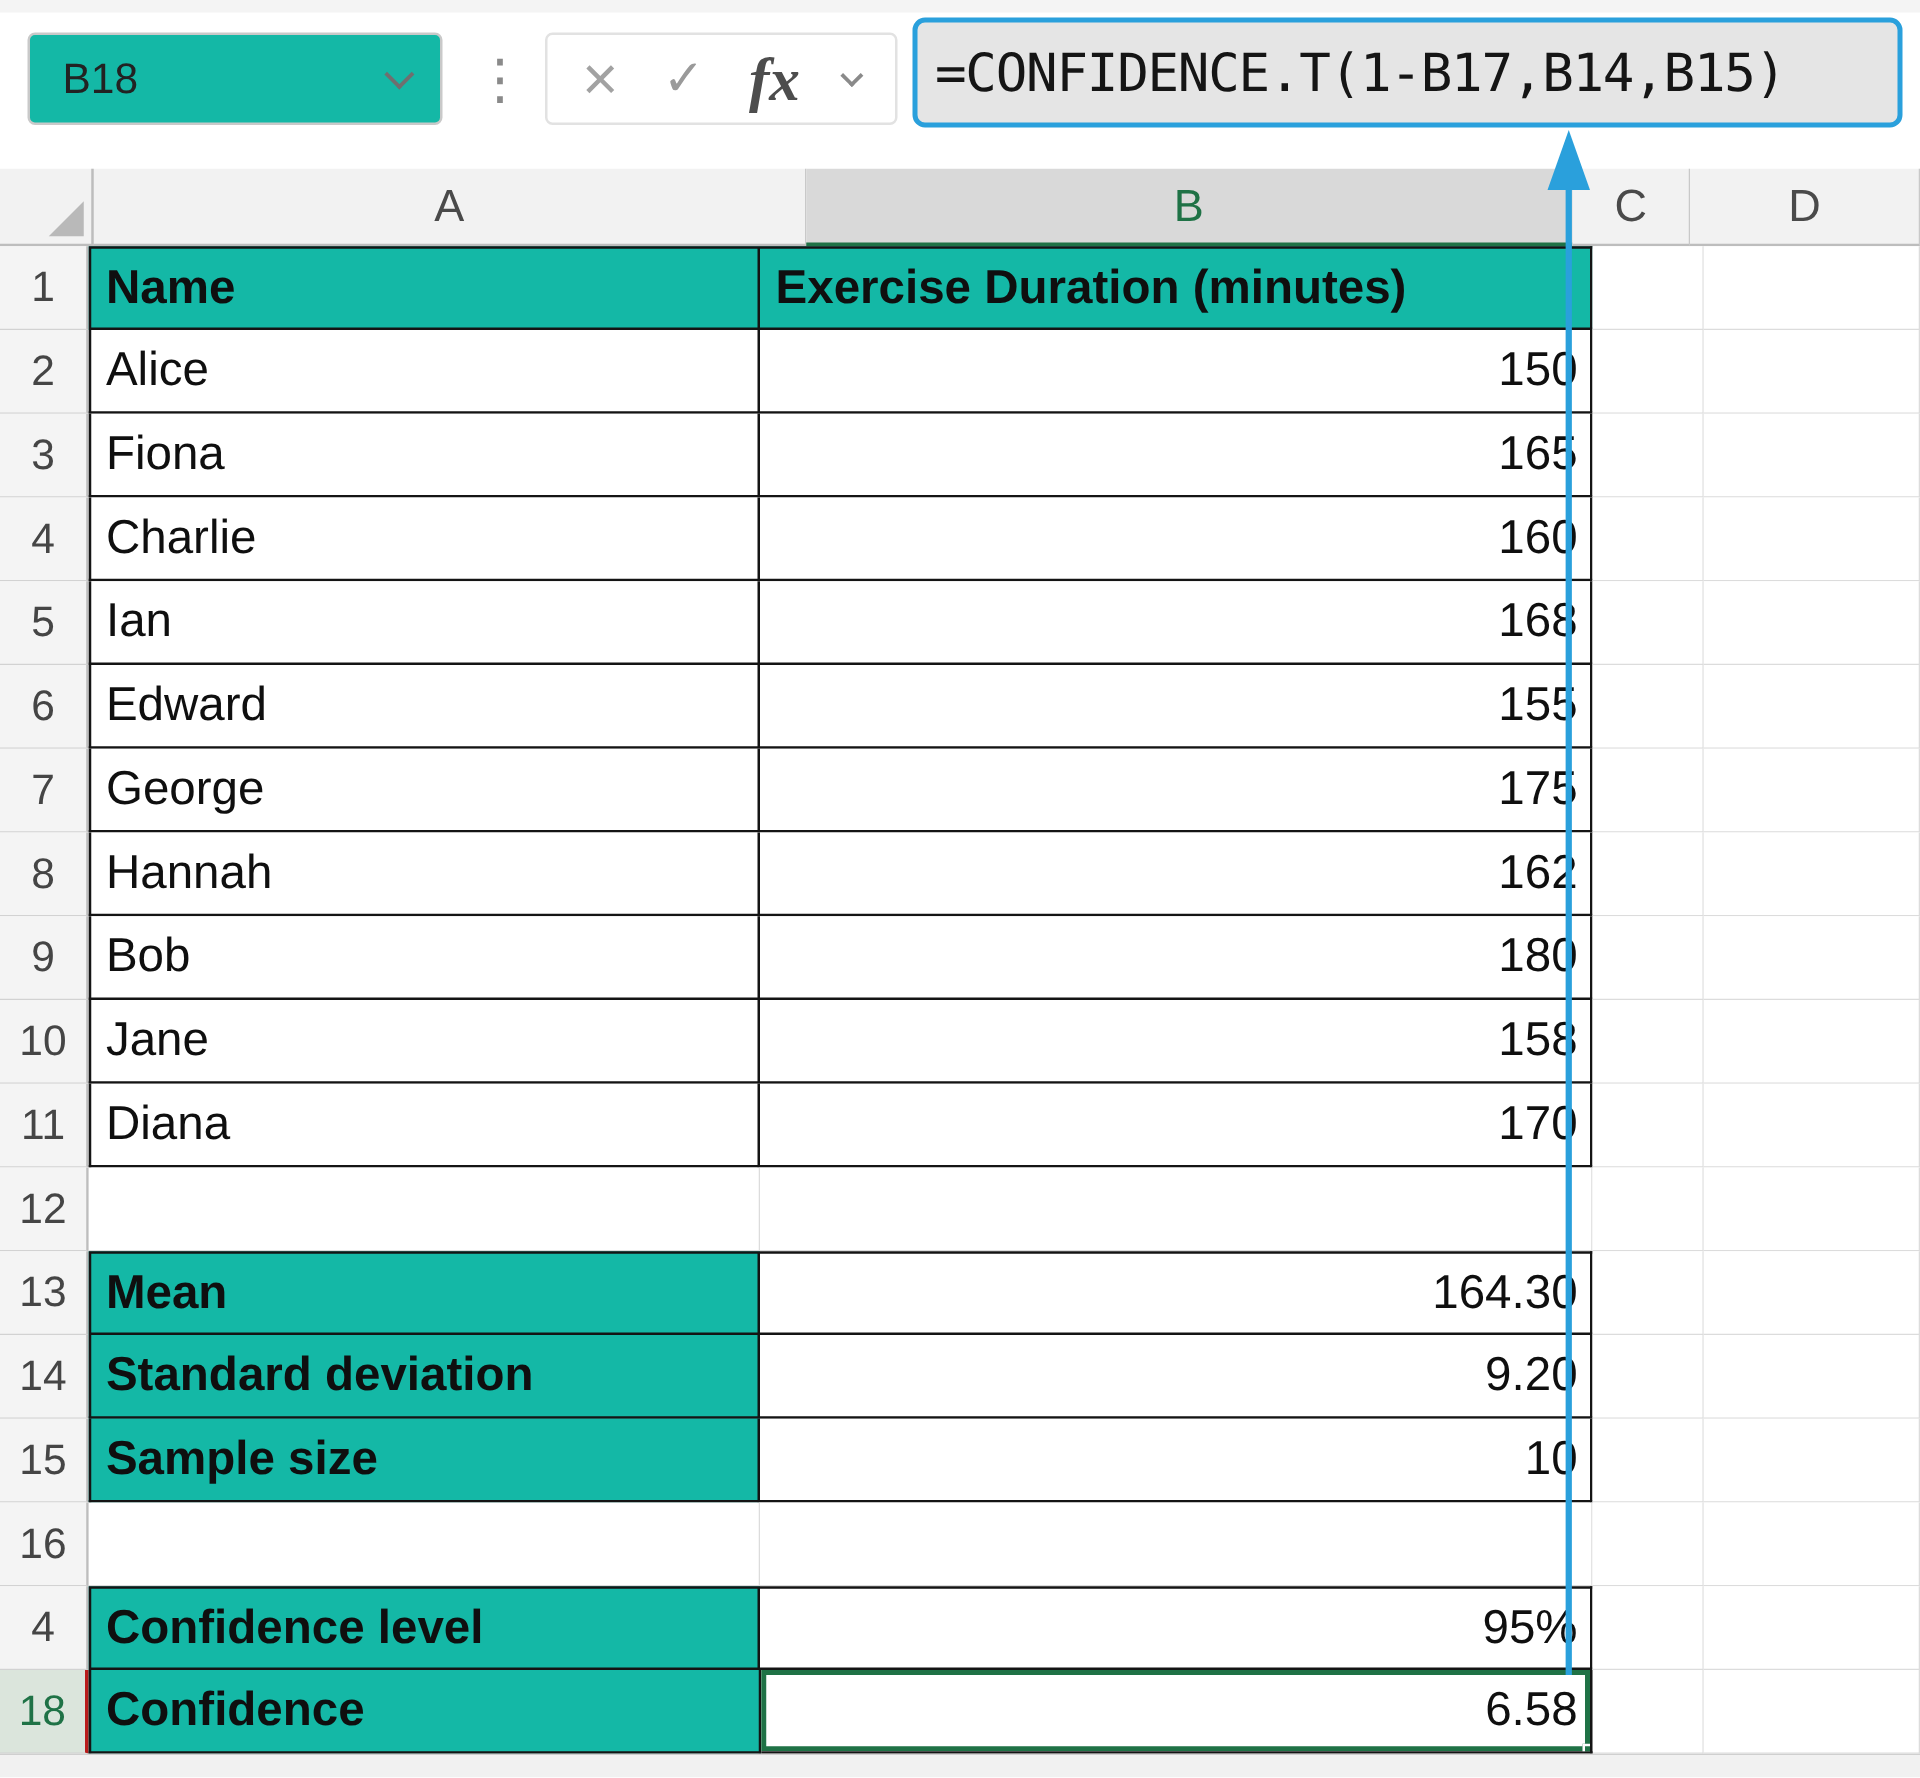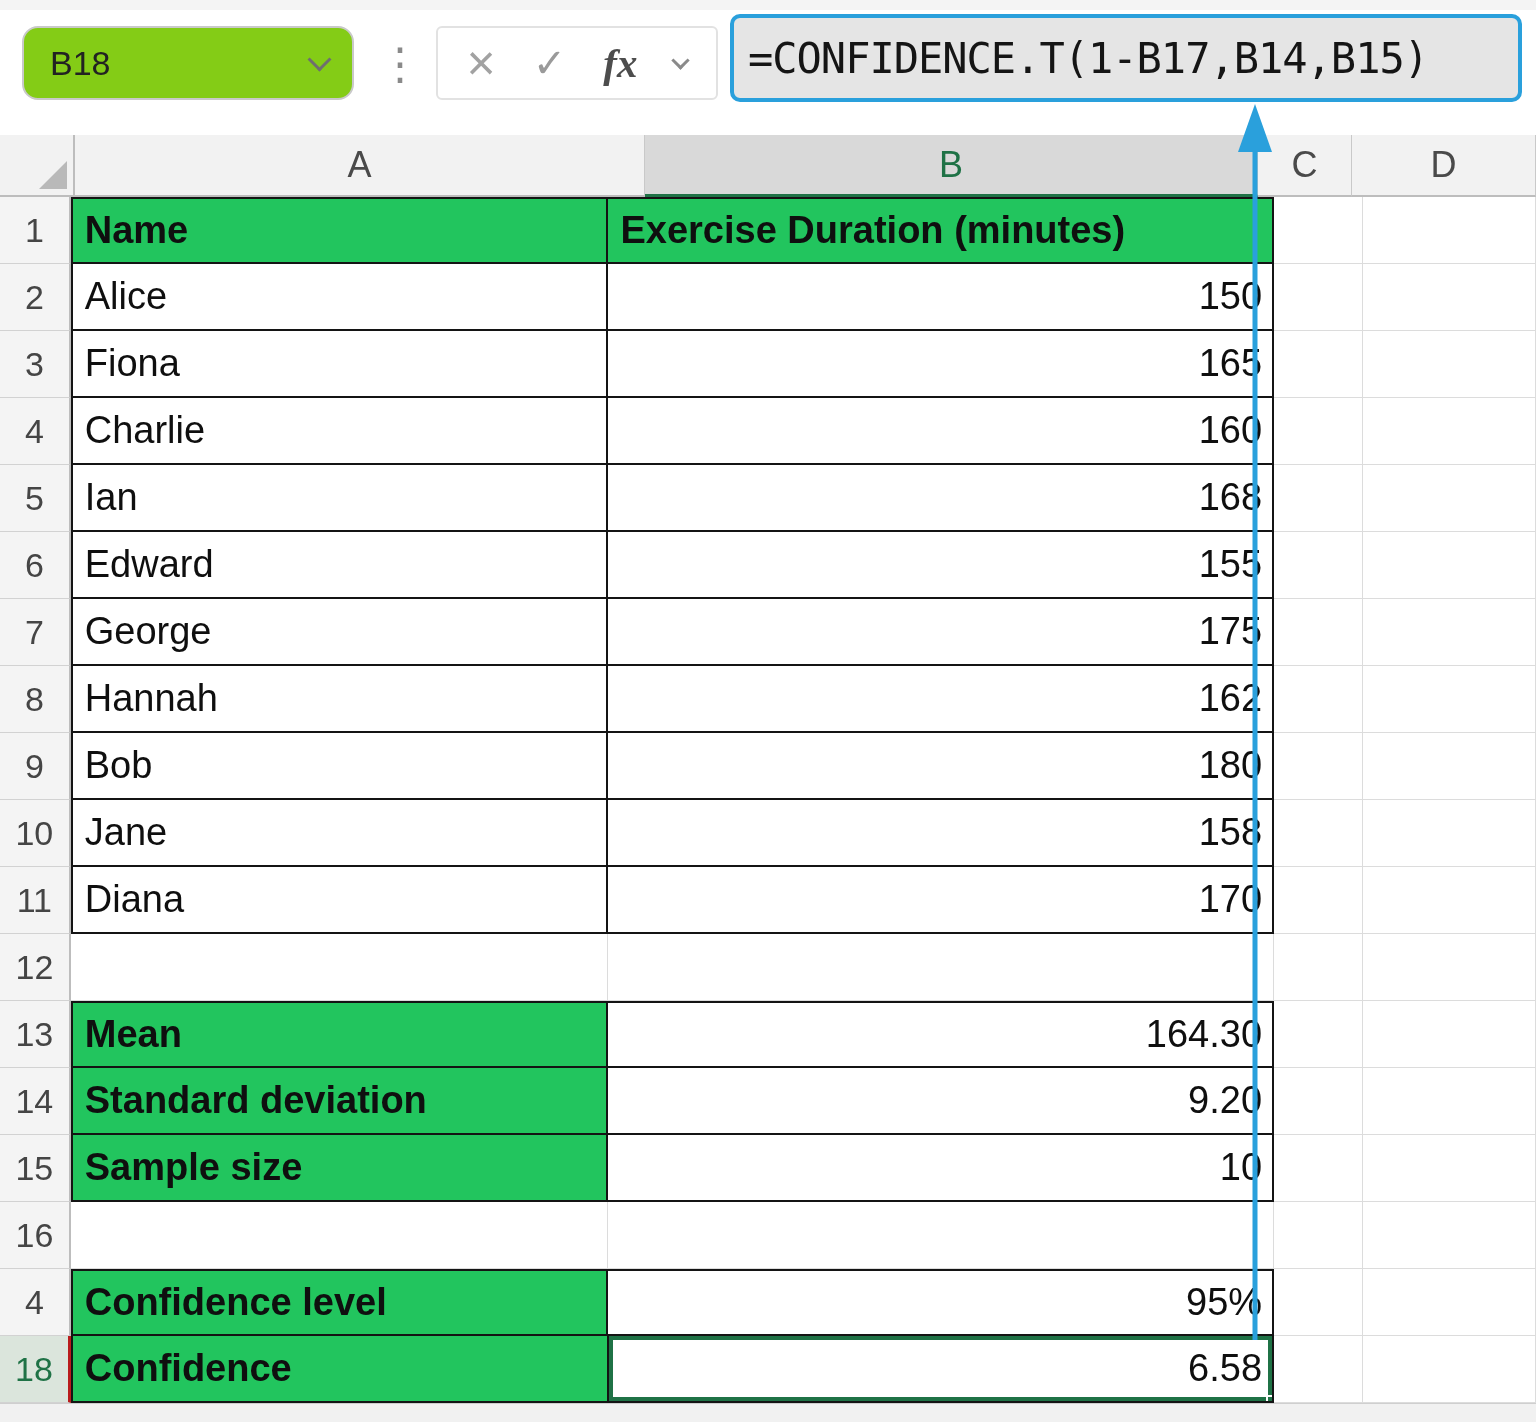--- a/index.html
+++ b/index.html
@@ -4,37 +4,37 @@
 <style>
   * { margin:0; padding:0; box-sizing:border-box; }
   html,body { width:1536px; height:1422px; background:#ffffff;
     font-family:"Liberation Sans", sans-serif; overflow:hidden; position:relative; }
 
   
   .topbar { position:absolute; top:0; left:0; width:1536px; height:135px; background:#fff; }
   .topedge { position:absolute; top:0; left:0; width:1536px; height:10px; background:#f4f4f4; }
 
   .namebox { position:absolute; left:22px; top:26px; width:332px; height:74px;
-    border:2px solid #c9c9c9; border-radius:16px; background:#84cc16;
+    border:2px solid #c9c9c9; border-radius:6px; background:#14b8a6;
     display:flex; align-items:center; }
   .namebox .nbval { flex:1; font-size:34px; color:#222; padding-left:26px; }
   .chevron { width:17px; height:17px; border-right:3px solid #6f6f6f; border-bottom:3px solid #6f6f6f;
     transform:rotate(45deg); margin-right:24px; margin-top:-8px; }
   .chevron.small { width:13px; height:13px; margin:0 0 6px 0; border-color:#8a8a8a; }
 
   .dots { position:absolute; left:378px; top:30px; font-size:44px; color:#8a8a8a;
     height:66px; display:flex; align-items:center; }
 
   .fxgroup { position:absolute; left:436px; top:26px; width:282px; height:74px;
     border:2px solid #e2e2e2; border-radius:6px; background:#fff;
     display:flex; align-items:center; justify-content:space-around; padding:0 10px; }
   .icon-x { font-size:50px; color:#a2a2a2; line-height:1; }
   .icon-check { font-size:40px; color:#9a9a9a; line-height:1; }
   .icon-fx { font-family:"Liberation Serif", serif; font-style:italic; font-weight:700;
-    font-size:41px; color:#4d4d4d; }
+    font-size:49px; color:#4d4d4d; }
 
   .formulabox { position:absolute; left:730px; top:14px; width:792px; height:88px;
     border:4px solid #2aa0dc; border-radius:10px; background:#e5e5e5;
     display:flex; align-items:center; overflow:hidden; }
   .formulatext { font-family:"DejaVu Sans Mono", monospace; font-size:42px; color:#151515;
     padding-left:14px; white-space:nowrap; letter-spacing:-1px; }
 
   
   .colheads { position:absolute; top:135px; left:0; width:1536px; height:62px; display:flex; }
   .corner { width:75px; height:62px; background:#f2f2f2; position:relative;
@@ -53,21 +53,21 @@
   .rn { width:75px; display:flex; align-items:center; justify-content:center;
     font-size:34px; color:#454545; background:#f4f4f4;
     border-right:2px solid #bdbdbd; border-bottom:1px solid #d2d2d2; }
   .rn.selrow { background:#dbe5dc; color:#1f7246; border-right:3px solid #b91c1c; font-weight:400; }
 
   .c { display:flex; align-items:center; font-size:38px; color:#0f0f0f; background:#fff;
     border-right:1px solid #dcdcdc; border-bottom:1px solid #dcdcdc; overflow:hidden; }
   .w-a{width:570px}.w-b{width:706px}.w-c{width:94px}.w-d{width:184px}
   .txt { padding-left:12px; justify-content:flex-start; }
   .num { padding-right:10px; justify-content:flex-end; }
-  .gray { background:#22c55e; font-weight:700; }
+  .gray { background:#14b8a6; font-weight:700; }
   .kt{border-top:2px solid #141414;}
   .kl{border-left:2px solid #141414;}
   .kr{border-right:2px solid #141414;}
   .kb{border-bottom:2px solid #141414;}
 
   .sel { position:relative; box-shadow: inset 0 0 0 4px #1f7246; }
   .fillhandle { position:absolute; right:-8px; bottom:-8px; width:14px; height:14px;
     background:#1f7246; border:2px solid #fff; z-index:45; }
 
   .bottomstrip { position:absolute; top:1403px; left:0; width:1536px; height:19px;

